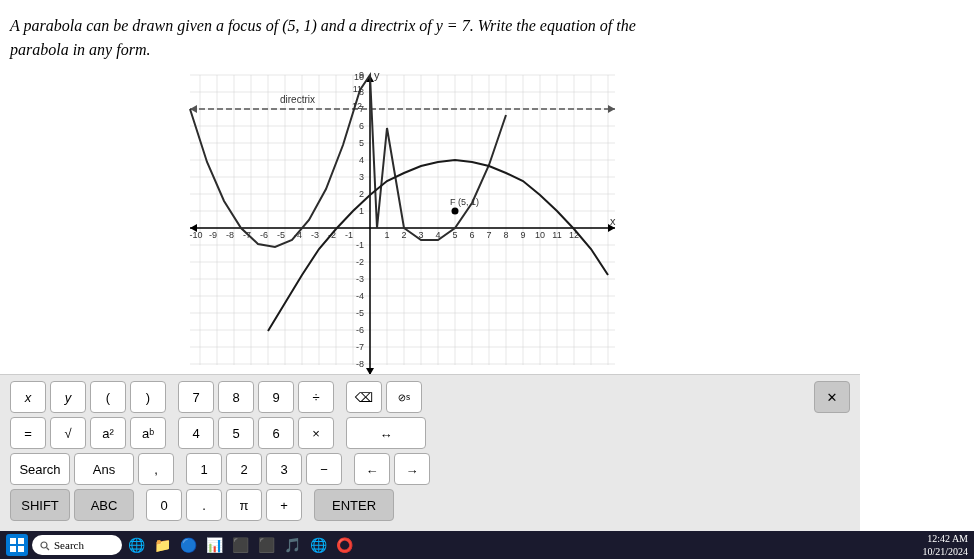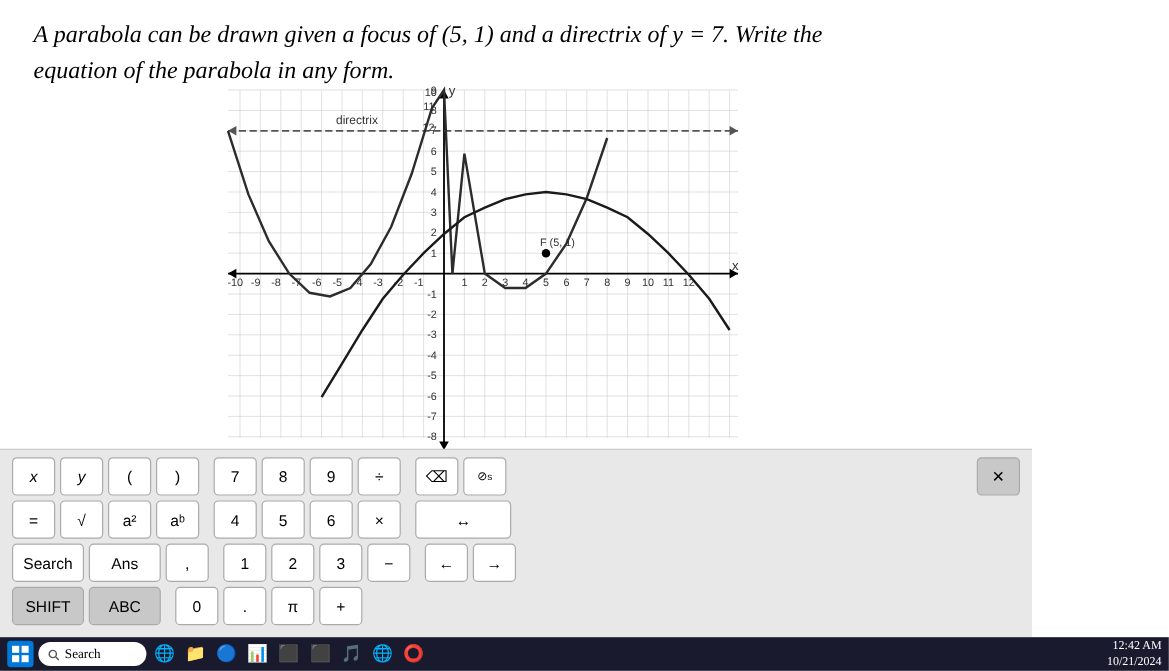--- a/index.html
+++ b/index.html
@@ -36,22 +36,22 @@
     }
     .top-btn .play-icon {
       width: 14px;
       height: 14px;
     }
 
     
     #problem-text {
       position: absolute;
       top: 14px;
-      left: 28px;
-      font-size: 20px;
+      left: 10px;
+      font-size: 16px;
       font-style: italic;
       max-width: 680px;
       line-height: 1.5;
     }
 
     
     #graph-container {
       position: absolute;
       top: 65px;
       left: 180px;
@@ -359,20 +359,21 @@
     <div class="kb-key">→</div>
   </div>
 
   <div class="kb-row">
     <div class="kb-key wide gray">SHIFT</div>
     <div class="kb-key wide gray">ABC</div>
     <div class="kb-key" style="margin-left:8px;">0</div>
     <div class="kb-key">.</div>
     <div class="kb-key">π</div>
     <div class="kb-key">+</div>
+    <div style="margin-left:8px;" class="kb-key wider gray">ENTER</div>
   </div>
 </div>
 
 <div id="taskbar">
   <div class="taskbar-icon" style="background:#0078d7;">
     <svg width="14" height="14" viewBox="0 0 14 14">
       <rect x="0" y="0" width="6" height="6" fill="#fff"></rect>
       <rect x="8" y="0" width="6" height="6" fill="#fff"></rect>
       <rect x="0" y="8" width="6" height="6" fill="#fff"></rect>
       <rect x="8" y="8" width="6" height="6" fill="#fff"></rect>

